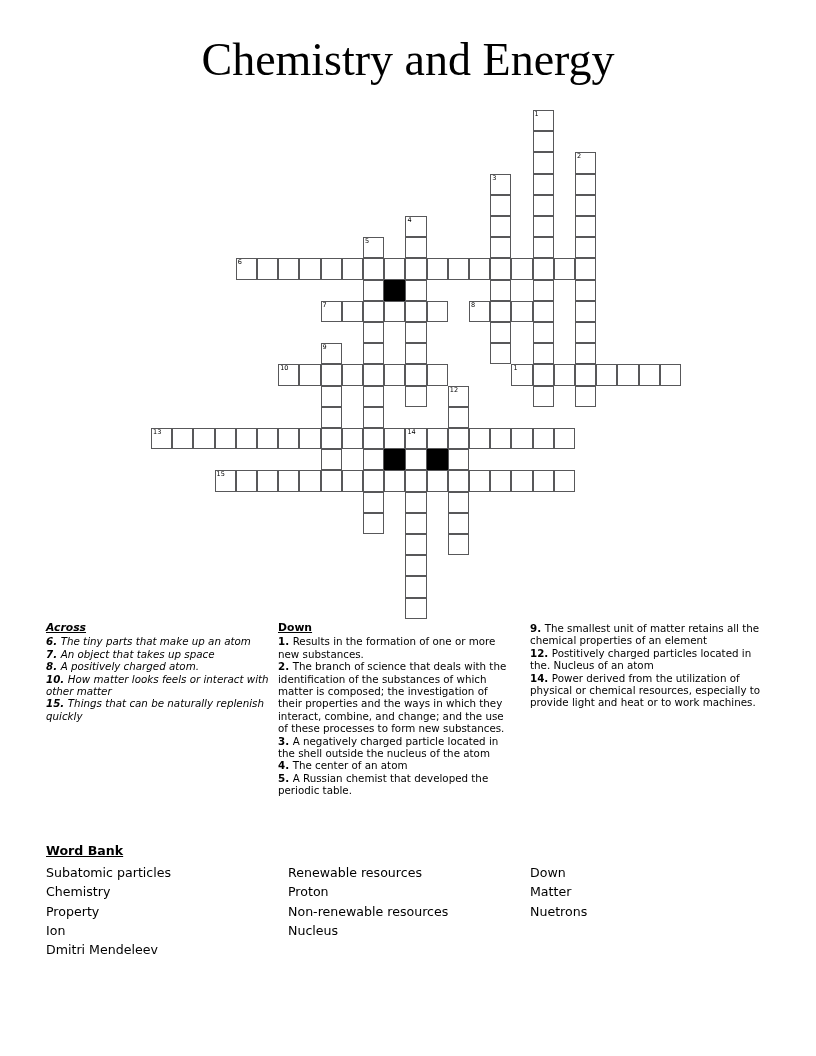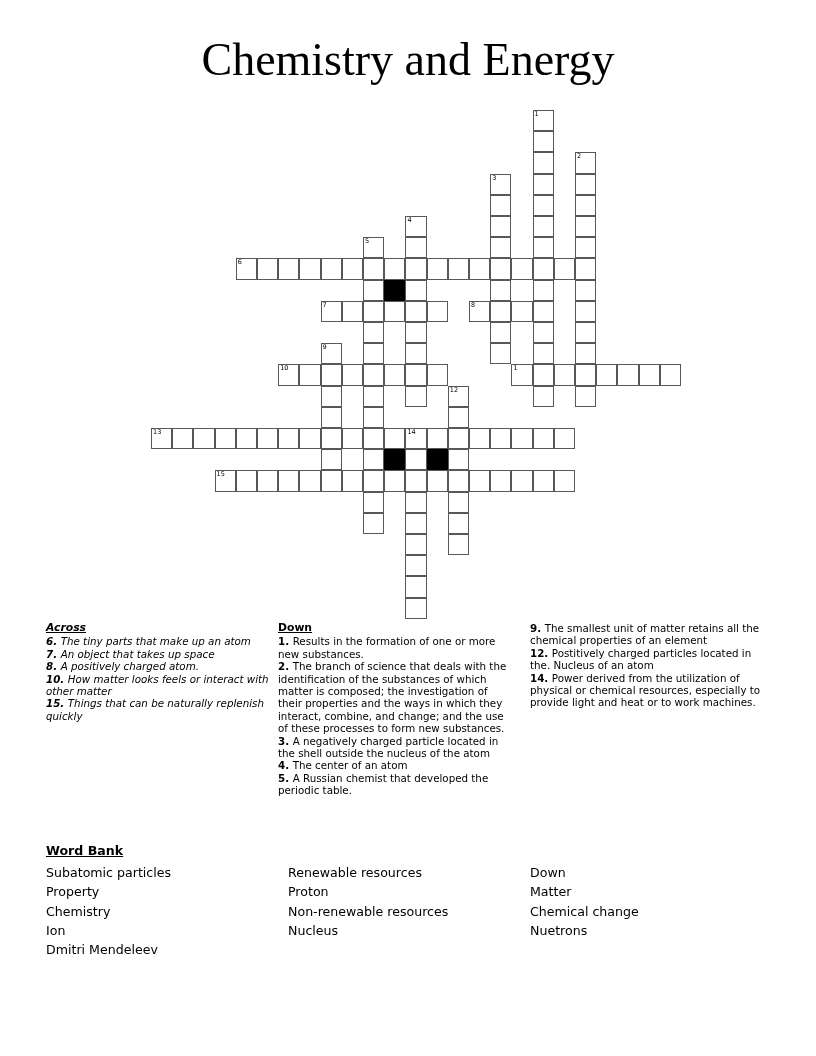--- a/index.html
+++ b/index.html
@@ -334,31 +334,30 @@
         <p class="clue"><span class="n">14. </span><span>Power derived from the utilization of physical or chemical resources, especially to provide light and heat or to work machines.</span></p>
       </div>
   </div>
 </div>
 
 <div id="word-bank">
   <span id="wb-head">Word Bank</span>
   <div class="wb-grid" id="wb-grid">
       <div class="wb-col">
         <span class="wb-item">Subatomic particles</span>
+        <span class="wb-item">Chemistry</span>
         <span class="wb-item">Property</span>
-        <span class="wb-item">Chemistry</span>
         <span class="wb-item">Ion</span>
         <span class="wb-item">Dmitri Mendeleev</span>
       </div>
       <div class="wb-col">
         <span class="wb-item">Renewable resources</span>
         <span class="wb-item">Proton</span>
         <span class="wb-item">Non-renewable resources</span>
         <span class="wb-item">Nucleus</span>
       </div>
       <div class="wb-col">
         <span class="wb-item">Down</span>
         <span class="wb-item">Matter</span>
-        <span class="wb-item">Chemical change</span>
         <span class="wb-item">Nuetrons</span>
       </div>
     </div>
 </div>
 
 </body></html>

